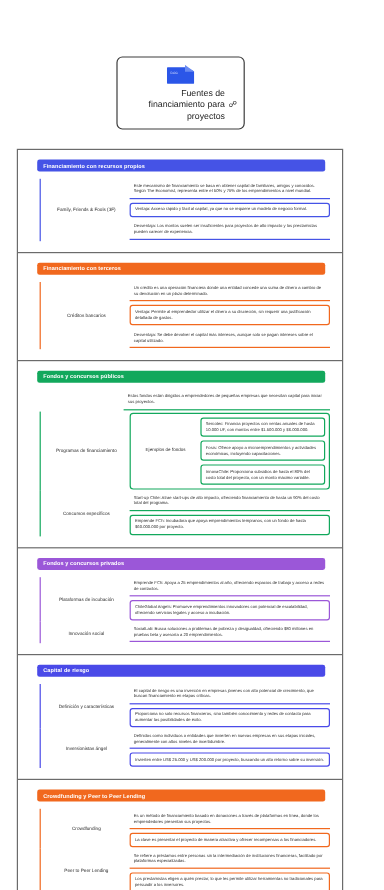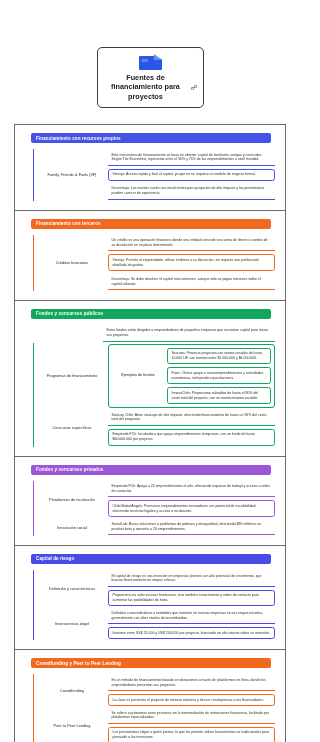--- a/index.html
+++ b/index.html
@@ -35,22 +35,22 @@
     background:#6a8bf2;
     clip-path:polygon(0 0,100% 100%,0 100%);
   }
   .doc-icon .lbl{
     position:absolute;left:3px;top:6px;
     font-size:2.6px;color:#dfe6ff;letter-spacing:.2px;
     font-family:"Liberation Sans",sans-serif;
   }
   .title-row{display:flex;align-items:center;gap:3px;}
   .title-text{
-    font-size:7.3px;font-weight:bold;color:#1c1c1c;
-    line-height:9.4px;text-align:center;max-width:84px;
+    font-size:7.3px;font-weight:normal;color:#1c1c1c;
+    line-height:9.4px;text-align:right;max-width:84px;
   }
   .clip-icon{font-size:7px;color:#2b2b2b;line-height:1;}
 
   
   .page{
     position:absolute;left:14px;top:124px;width:272px;
     border:1px solid #6b6b6b;
     background:#fff;box-sizing:border-box;
   }
   .sect{

